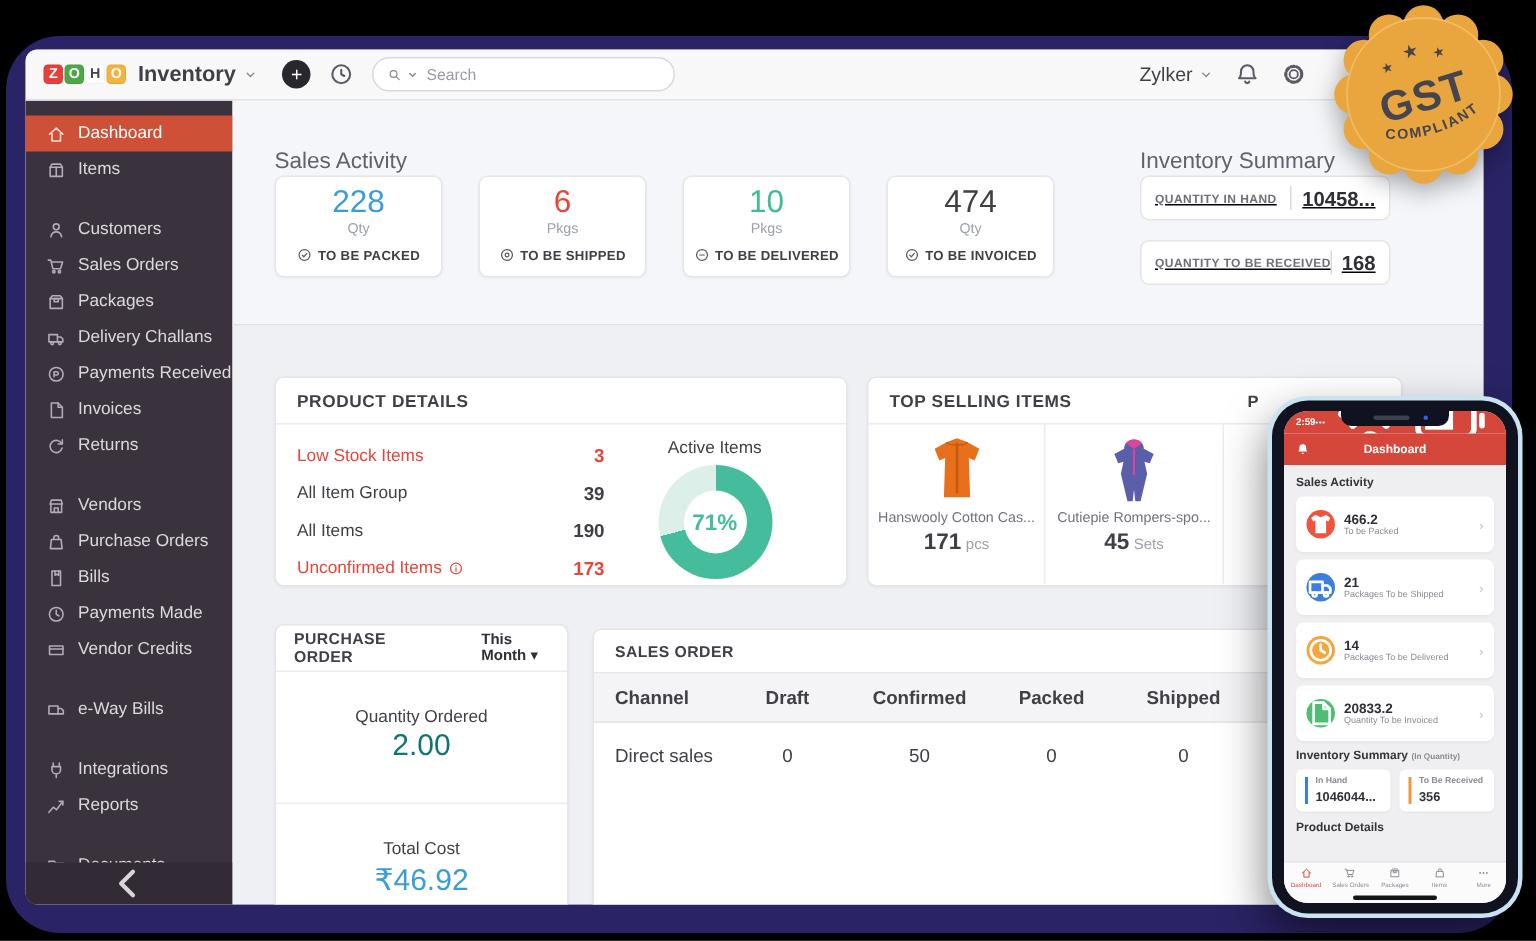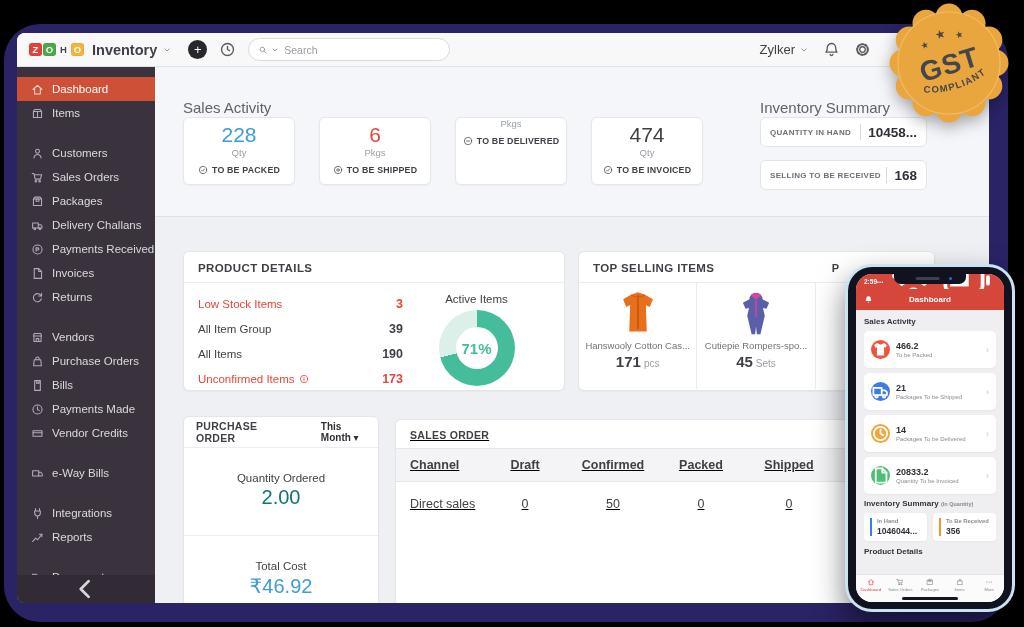--- a/index.html
+++ b/index.html
@@ -40,21 +40,21 @@
   .upper{position:absolute;top:0;left:0;right:0;height:149px;background:#F4F6FA;border-bottom:1px solid #DFE1E6;}
   .sec-title{position:absolute;font-size:15px;color:#5F636B;font-weight:400;}
   .sa-title{left:28px;top:20px;}
   .inv-title{left:605px;top:20px;}
   .sa-cards{position:absolute;left:28px;top:50px;display:flex;gap:24px;}
   .sa-card{width:112px;height:68px;background:#fff;border:1px solid #E4E6EA;border-radius:6px;box-sizing:border-box;text-align:center;cursor:pointer;box-shadow:0 1px 2px rgba(30,30,60,.04);}
   .sa-value{font-size:21px;font-weight:500;margin-top:5px;line-height:1.15;}
   .sa-unit{font-size:9.5px;color:#9CA0A8;}
   .sa-status{margin-top:7px;display:flex;align-items:center;justify-content:center;gap:4px;font-size:8.8px;font-weight:bold;color:#3F3F46;letter-spacing:.2px;}
   .sa-ic{width:10px;height:10px;color:#55585E;flex:none;}
-  .inv-rows{position:absolute;left:605px;top:50px;width:167px;}
+  .inv-rows{position:absolute;left:605px;top:50px;width:167px;text-decoration:underline;}
   .inv-pill{height:30px;background:#fff;border:1px solid #E2E4E8;border-radius:6px;display:flex;align-items:center;padding:0 9px;margin-bottom:13px;box-sizing:border-box;}
   .inv-label{font-size:8px;font-weight:bold;color:#6F6F78;letter-spacing:.3px;white-space:nowrap;}
   .inv-sep{width:1px;height:16px;background:#D9D9DE;margin:0 7px 0 auto;}
   .inv-value{font-size:13.5px;font-weight:bold;color:#2F2F36;white-space:nowrap;}
   
   .lower{position:absolute;top:150px;left:0;right:0;bottom:0;background:#EEF0F4;}
   .panel{position:absolute;background:#fff;border:1px solid #E3E5E9;border-radius:6px;box-shadow:0 1px 2px rgba(30,30,60,.04);box-sizing:border-box;}
   .panel-h{padding:10px 14px 8px;font-size:11.5px;font-weight:bold;color:#3F3F46;letter-spacing:.4px;border-bottom:1px solid #ECECEF;display:flex;justify-content:space-between;align-items:center;}
   .pd{left:28px;top:34px;width:382px;height:140px;}
   .pd-body{display:flex;padding:8px 14px;}
@@ -79,21 +79,21 @@
   .ts-qty{font-size:15px;font-weight:bold;color:#3F3F46;}
   .ts-unit{font-size:10px;color:#9CA0A8;margin-left:3px;}
   .po{left:28px;top:199px;width:196px;height:210px;}
   .po-h{height:30px;display:flex;justify-content:space-between;align-items:center;padding:0 12px;border-bottom:1px solid #ECECEF;gap:48px;}
   .po-t{font-size:10.5px;font-weight:bold;color:#3F3F46;letter-spacing:.3px;}
   .po-period{font-size:10px;font-weight:bold;color:#2F2F36;cursor:pointer;}
   .po-metric{text-align:center;padding-top:24px;}
   .po-mlabel{font-size:11.5px;color:#3F3F46;}
   .po-mvalue{font-size:20px;margin-top:2px;font-weight:500;}
   .po-div{border-top:1px solid #ECECEF;margin-top:26px;}
-  .so{left:240px;top:202px;width:560px;height:200px;text-decoration:underline;}
+  .so{left:240px;top:202px;width:560px;height:200px;}
   .so-h{padding:9px 14px 7px;font-size:10.5px;font-weight:bold;color:#3F3F46;letter-spacing:.3px;}
   .so table{width:100%;border-collapse:collapse;table-layout:fixed;}
   .so th{background:#F4F4F6;border-top:1px solid #E6E6EA;border-bottom:1px solid #E6E6EA;height:30px;font-size:12.5px;font-weight:600;color:#3F3F46;text-align:center;}
   .so th:first-child,.so td:first-child{text-align:left;padding-left:14px;}
   .so td{height:42px;font-size:12.5px;color:#3F3F46;text-align:center;}
   
   .phone{position:absolute;left:845px;top:264px;width:170px;height:348px;background:#C9E4F0;border-radius:27px;padding:3px;box-sizing:border-box;z-index:40;box-shadow:0 14px 30px rgba(0,0,0,.5);}
   .bezel{width:100%;height:100%;background:#10131F;border-radius:24px;padding:7px 8px;box-sizing:border-box;}
   .screen{width:100%;height:100%;background:#EFEFF2;border-radius:16px;overflow:hidden;position:relative;display:flex;flex-direction:column;}
   .p-status{height:15px;background:#D5473B;display:flex;align-items:center;justify-content:space-between;padding:0 8px;color:#fff;}
@@ -404,20 +404,21 @@
                     <span class="sa-ic" style="width:10px;height:10px">
                       <svg class="ic" viewBox="0 0 16 16" fill="none" stroke="currentColor" stroke-width="1.3" stroke-linecap="round" stroke-linejoin="round" style="width:100%;height:100%">
                         <circle cx="8" cy="8" r="5.8"></circle>
                         <circle cx="8" cy="8" r="2"></circle>
                       </svg>
                     </span>
                     <span>TO BE SHIPPED</span>
                   </div>
                 </div>
                 <div class="sa-card">
+                  <div class="sa-value" style="color:#3DBE92">10</div>
                   <div class="sa-unit">Pkgs</div>
                   <div class="sa-status">
                     <span class="sa-ic" style="width:10px;height:10px">
                       <svg class="ic" viewBox="0 0 16 16" fill="none" stroke="currentColor" stroke-width="1.3" stroke-linecap="round" stroke-linejoin="round" style="width:100%;height:100%">
                         <circle cx="8" cy="8" r="5.8"></circle>
                         <path d="M5.6 8h4.8"></path>
                       </svg>
                     </span>
                     <span>TO BE DELIVERED</span>
                   </div>
@@ -437,21 +438,21 @@
                 </div>
               </div>
             <h2 class="sec-title inv-title">Inventory Summary</h2>
             <div class="inv-rows" id="inv-rows">
                 <div class="inv-pill">
                   <span class="inv-label">QUANTITY IN HAND</span>
                   <span class="inv-sep"></span>
                   <span class="inv-value">10458...</span>
                 </div>
                 <div class="inv-pill">
-                  <span class="inv-label">SELLING TO BE RECEIVED</span>
+                  <span class="inv-label">QUANTITY TO BE RECEIVED</span>
                   <span class="inv-sep"></span>
                   <span class="inv-value">168</span>
                 </div>
               </div>
           </section>
 
           <section class="lower">
             <div class="panel pd">
               <div class="panel-h">
                   <span>PRODUCT DETAILS</span>

